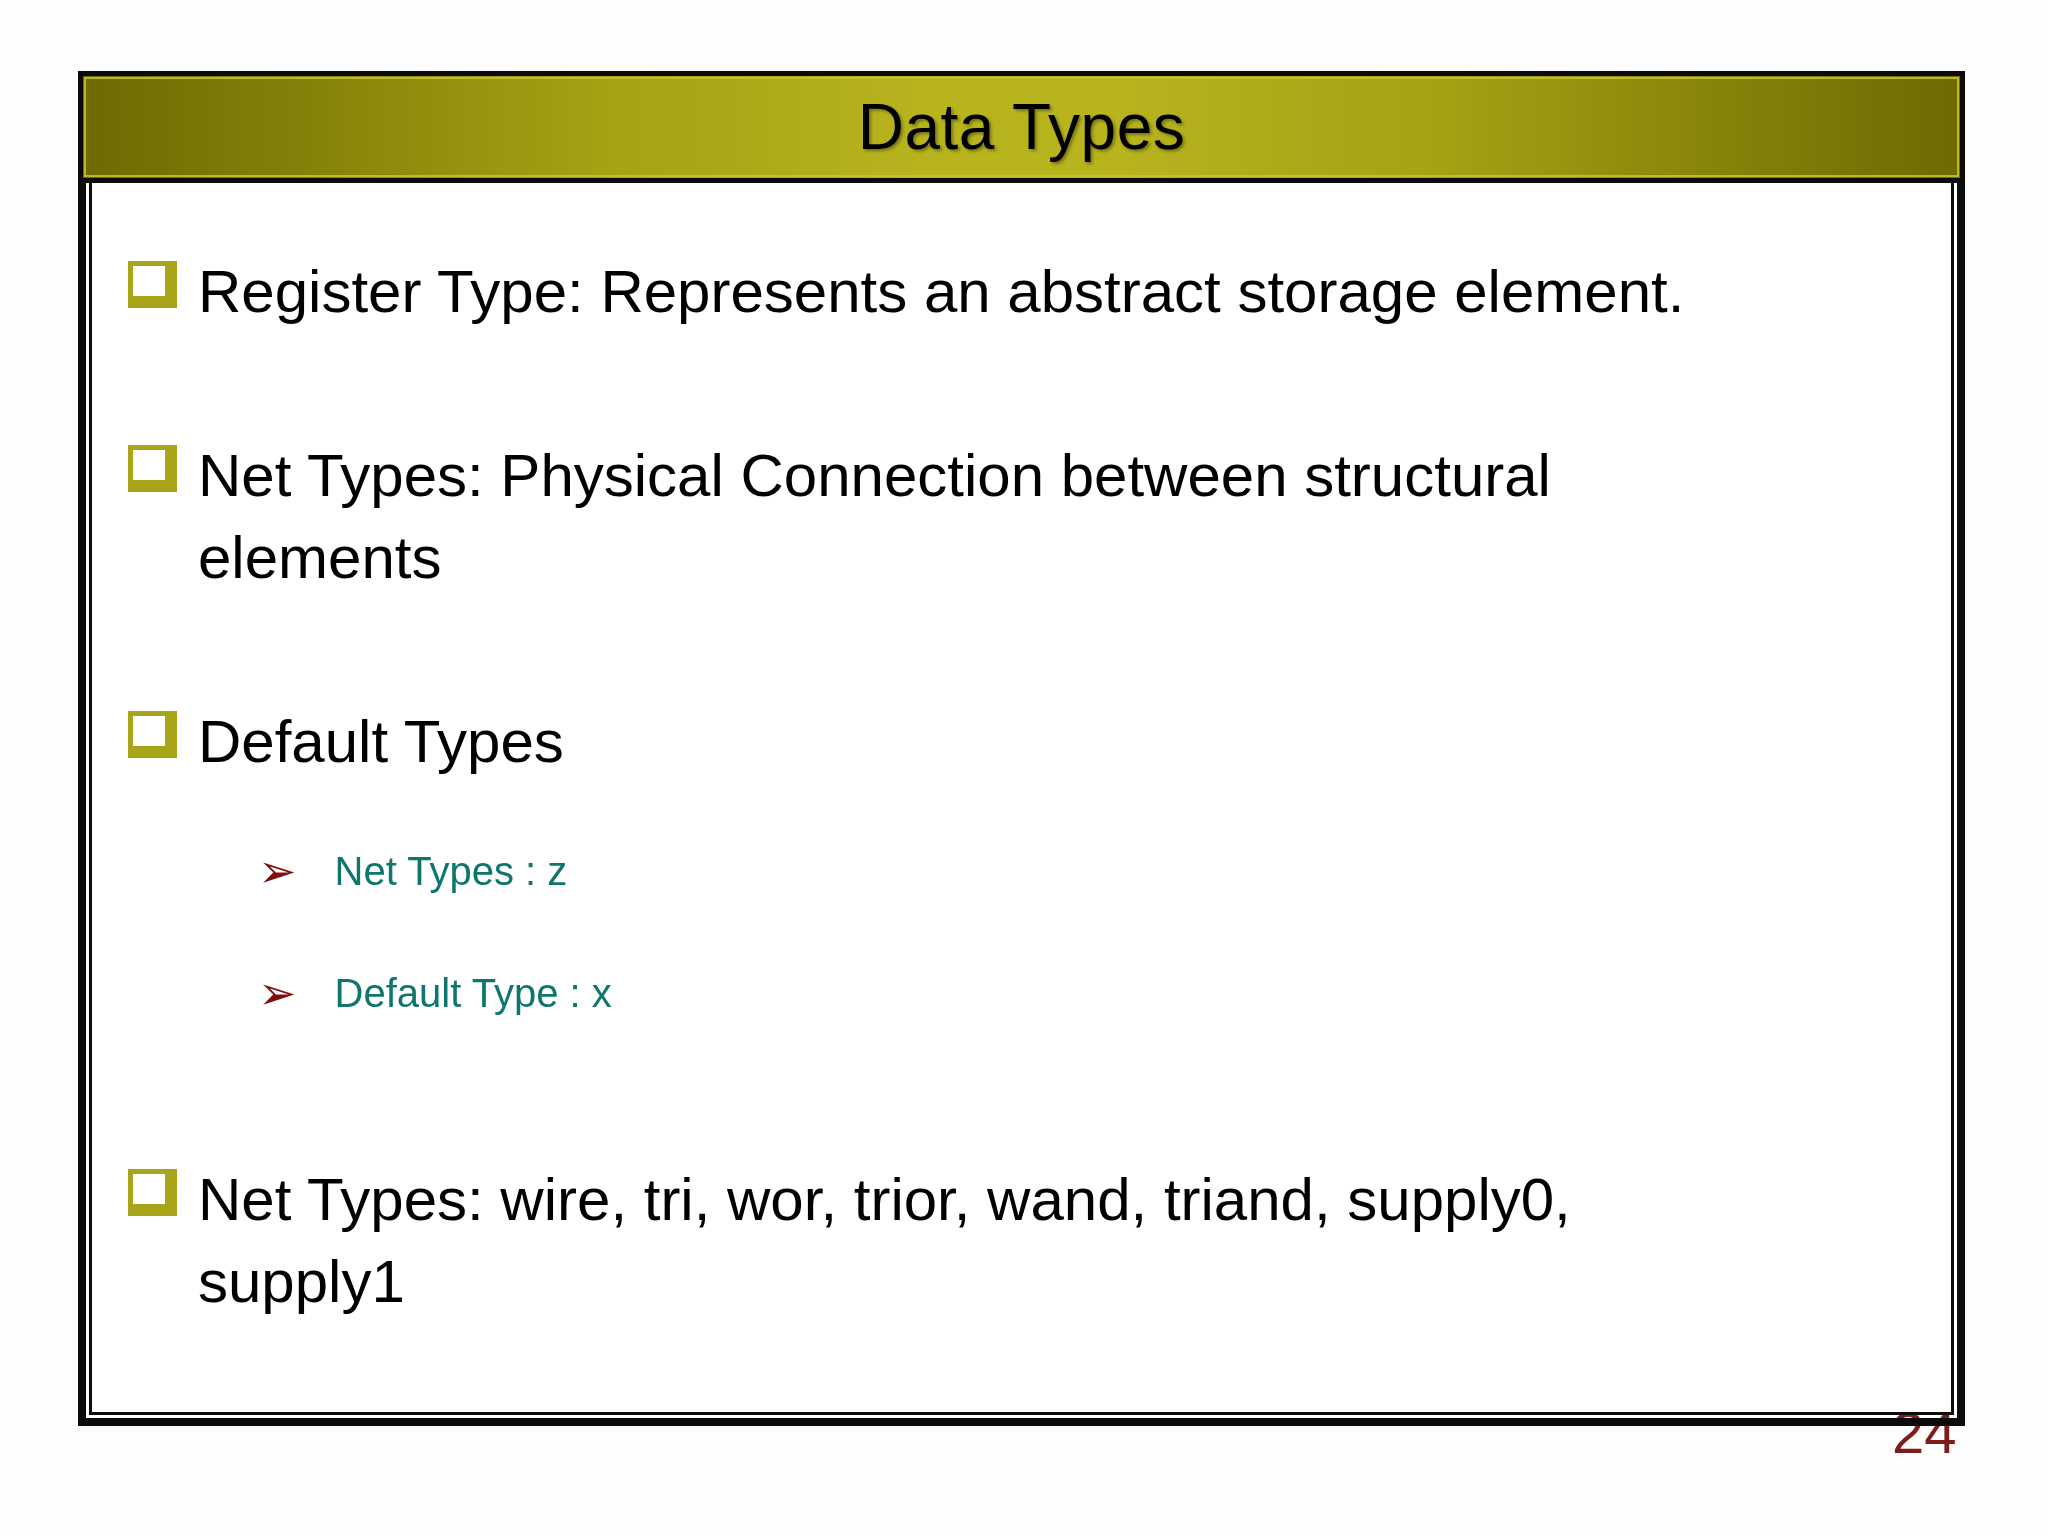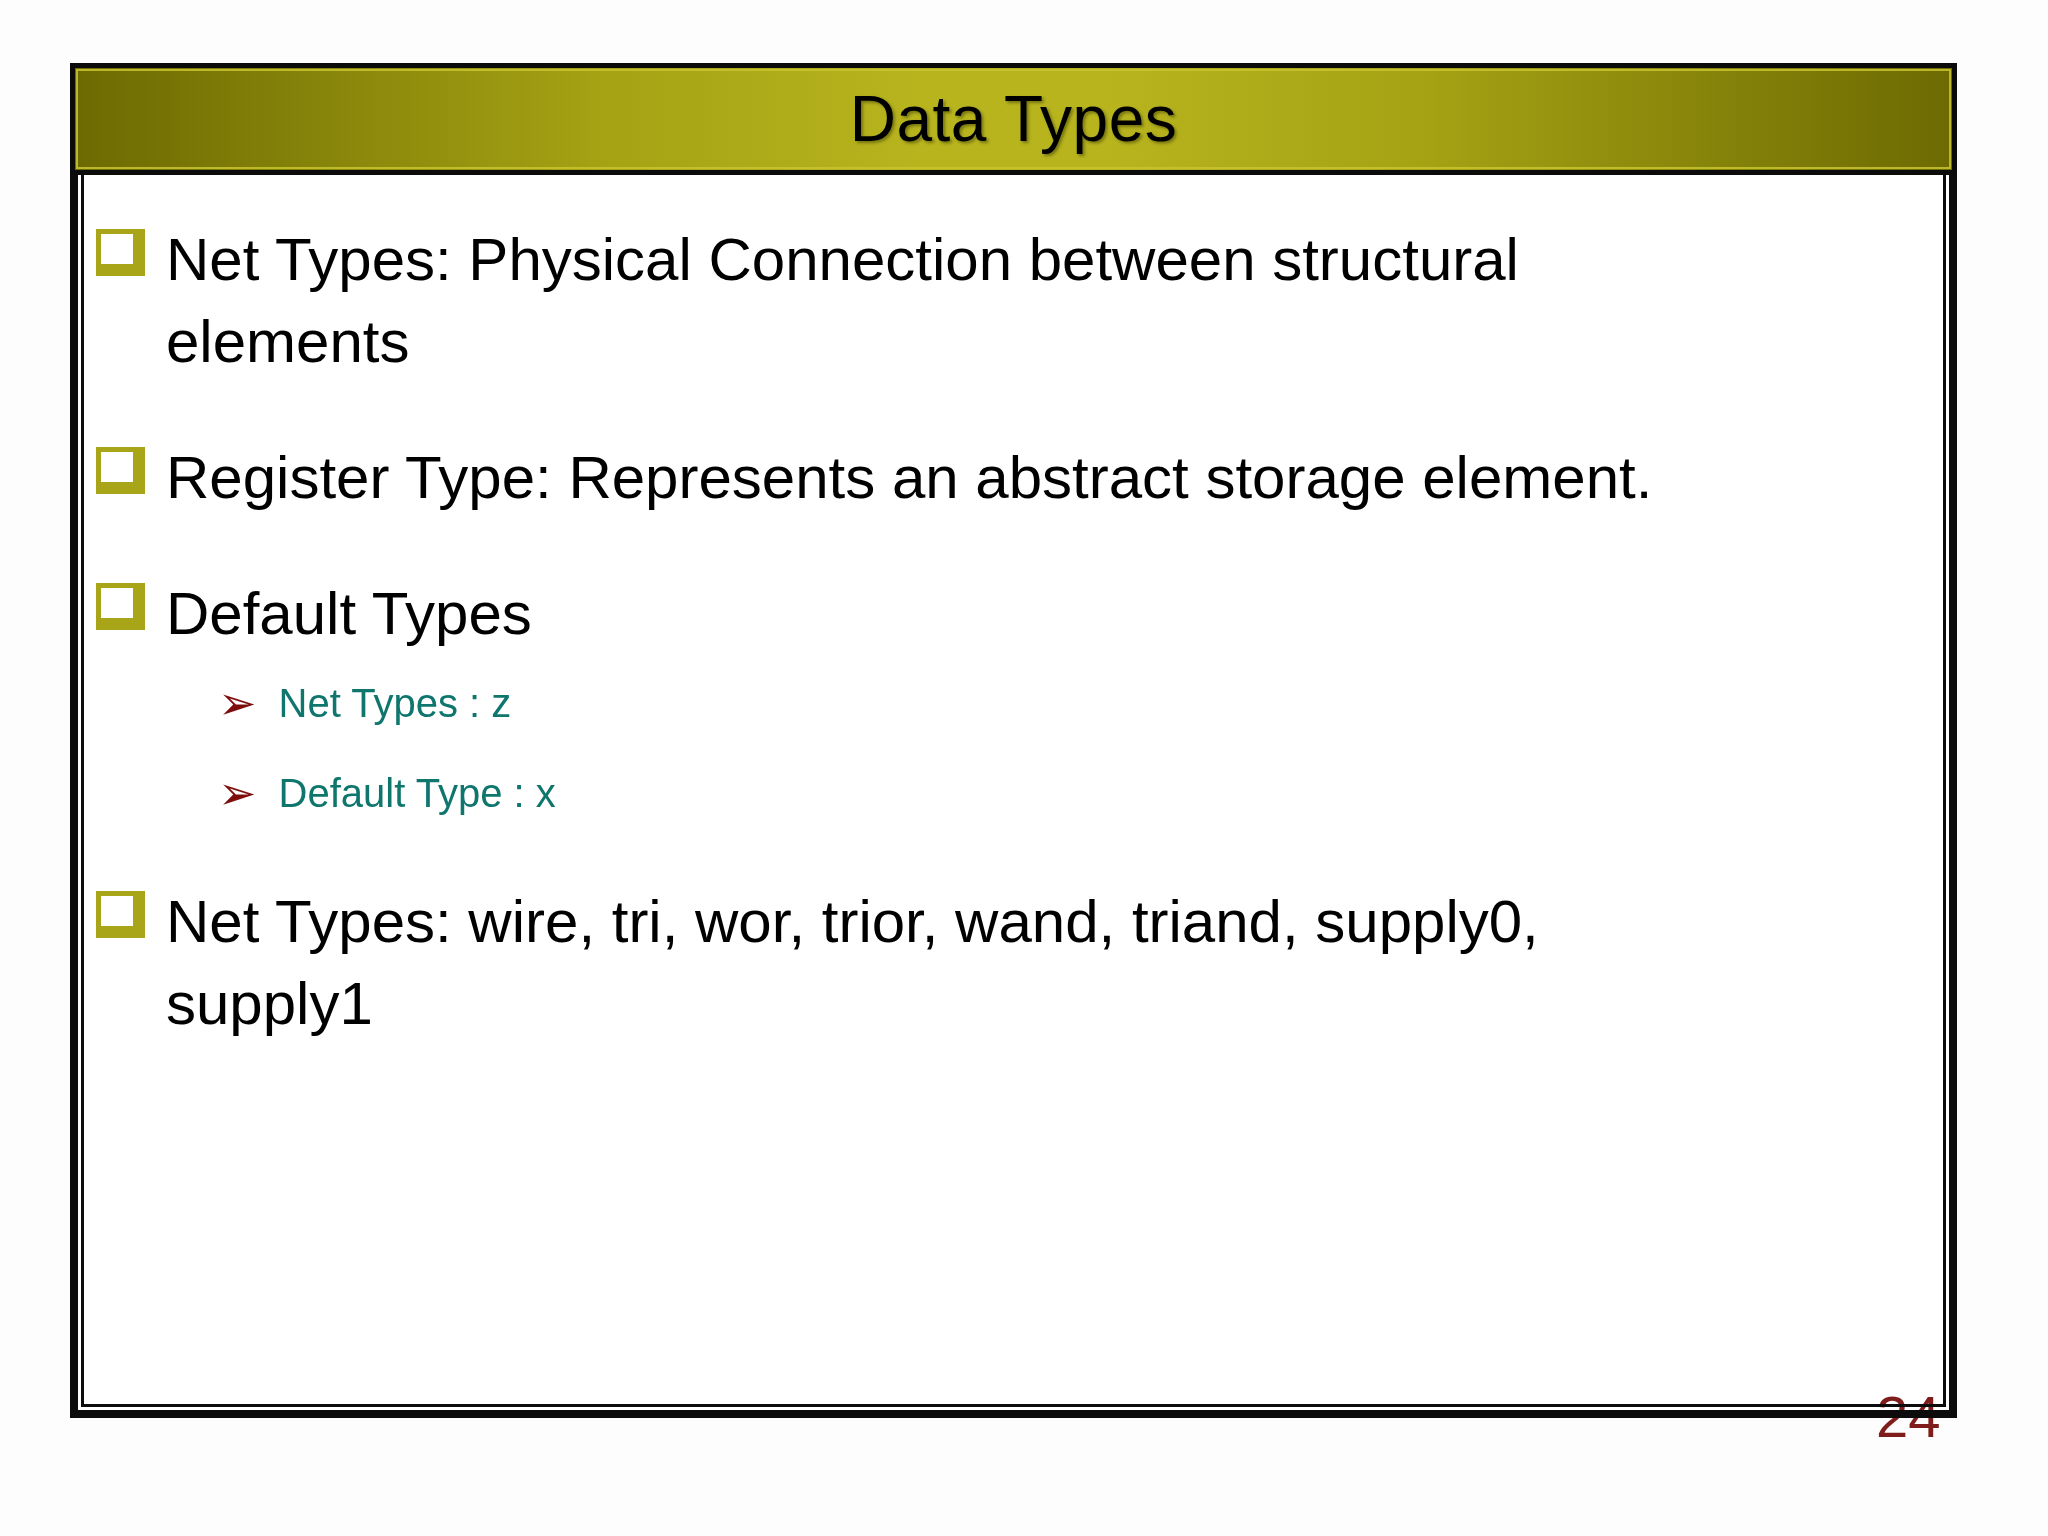--- a/index.html
+++ b/index.html
@@ -1,15 +1,15 @@
 <!DOCTYPE html>
 <html><head>
 <meta charset="utf-8">
 <style>
-  * { margin:0; padding:0; box-sizing:border-box; }
+  * { margin:0; padding:8px; box-sizing:border-box; }
   html,body { width:2048px; height:1536px; }
   body {
     background:#fdfdfd;
     font-family:"Liberation Sans", sans-serif;
     color:#000;
     position:relative;
     overflow:hidden;
   }
 
   
@@ -105,31 +105,31 @@
     <span class="title-text">Data Types</span>
   </div>
 
   <div class="content">
 
     <div class="bullet-group">
       <div class="main-row">
         <span class="marker-col">
             <span class="sq"></span>
           </span>
-        <span class="btext">Net Types: Physical Connection between structural
-elements</span>
+        <span class="btext">Register Type: Represents an abstract storage element.</span>
       </div>
     </div>
 
     <div class="bullet-group">
       <div class="main-row">
         <span class="marker-col">
             <span class="sq"></span>
           </span>
-        <span class="btext">Register Type: Represents an abstract storage element.</span>
+        <span class="btext">Net Types: Physical Connection between structural
+elements</span>
       </div>
     </div>
 
     <div class="bullet-group">
       <div class="main-row">
         <span class="marker-col">
             <span class="sq"></span>
           </span>
         <span class="btext">Default Types</span>
       </div>

